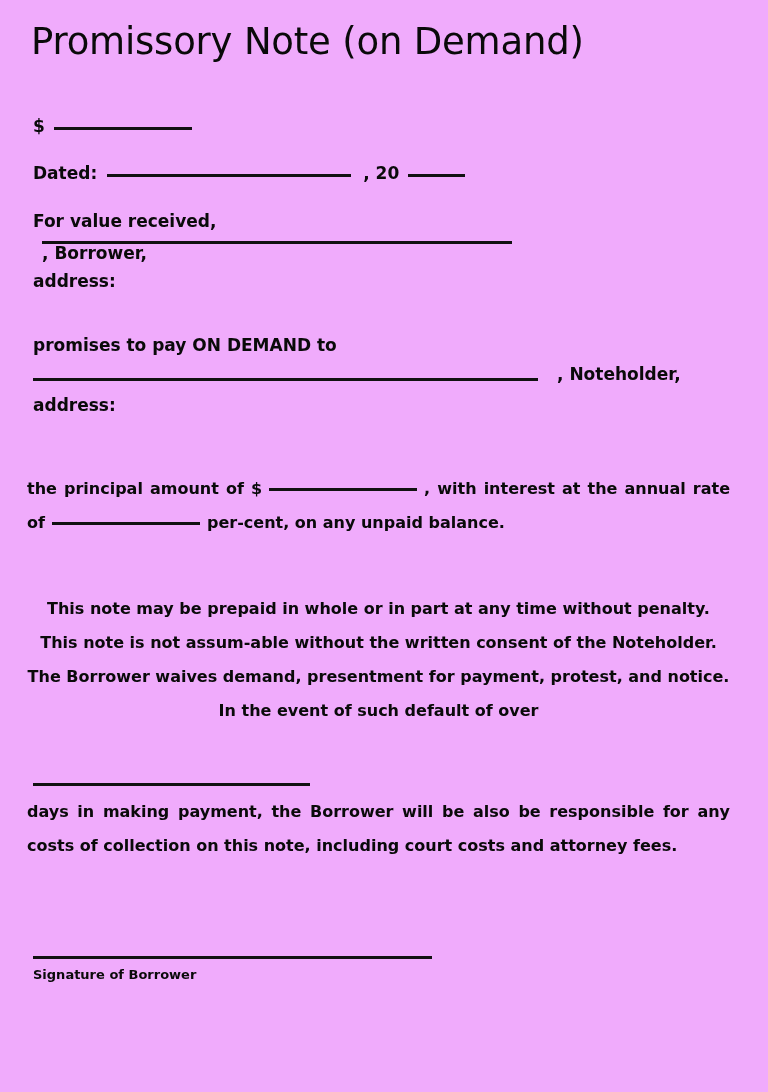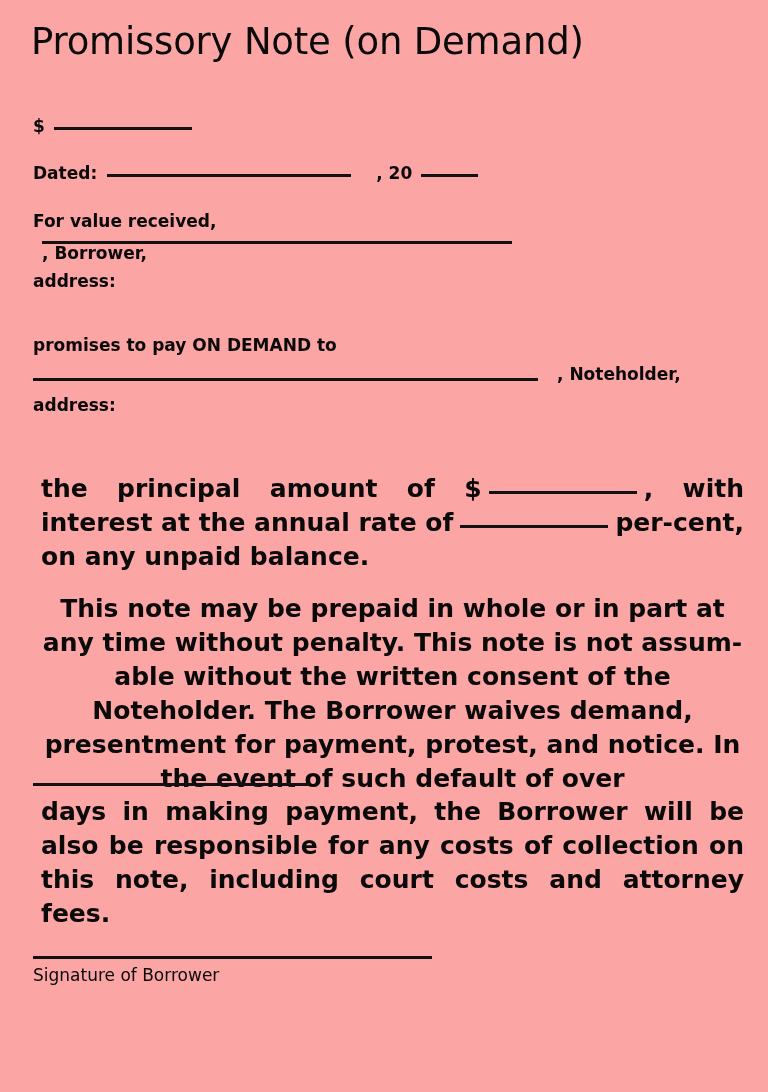--- a/index.html
+++ b/index.html
@@ -5,21 +5,21 @@
   html, body {
     margin: 0;
     padding: 0;
     background: #ffffff;
   }
 
   .page {
     position: relative;
     width: 768px;
     height: 1092px;
-    background: #fca5a5;
+    background: #f0abfc;
     overflow: hidden;
     font-family: "DejaVu Sans", sans-serif;
     color: #0a0a0a;
     -webkit-font-smoothing: none;
   }
 
   
   .doc-title {
     position: absolute;
     left: 31px;
@@ -59,23 +59,23 @@
 
   .rule {
     position: absolute;
     height: 0;
     border-bottom: 3px solid #111111;
   }
 
   
   .body-para {
     position: absolute;
-    left: 41px;
+    left: 27px;
     width: 703px;
-    font-size: 25px;
+    font-size: 16px;
     line-height: 34px;
     font-weight: bold;
     text-align: justify;
     font-family: "DejaVu Sans", sans-serif;
   }
   .body-para.nojust { text-align: center; }
 
   .body-para .blank {
     border-bottom-width: 3px;
     top: -3px;
@@ -83,43 +83,43 @@
 
   
   .sig-group { position: absolute; left: 33px; }
   .sig-rule {
     width: 399px;
     height: 0;
     border-bottom: 3px solid #111111;
   }
   .sig-label {
     margin-top: 6px;
-    font-size: 17px;
+    font-size: 13px;
     line-height: 20px;
-    font-weight: normal;
+    font-weight: bold;
     white-space: nowrap;
     font-family: "DejaVu Sans", sans-serif;
   }
 </style>
 </head>
 <body>
 
 <div class="page">
 
   <div class="doc-title">Promissory Note (on Demand)</div>
 
   <div class="form-line inline-row" style="top:116px;">
     <span>$</span>
     <span class="blank" id="blank-amount" style="margin-left: 9px; width: 138px;"></span>
   </div>
 
   <div class="form-line inline-row" style="top:163px;">
     <span>Dated:</span>
     <span class="blank" id="blank-date" style="margin-left: 10px; width: 244px;"></span>
-    <span style="margin-left:25px;">, 20</span>
+    <span style="margin-left:12px;">, 20</span>
     <span class="blank" id="blank-year" style="margin-left: 9px; width: 57px;"></span>
   </div>
 
   <div class="form-line" style="top:211px;text-align:right;">For value received,</div>
 
   <div class="form-line inline-row" style="top:240px;flex-direction:column;">
     <span class="blank" id="blank-borrower" style="top: 1px; width: 470px;"></span>
     <span style="margin-left:9px;">, Borrower,</span>
   </div>
 

